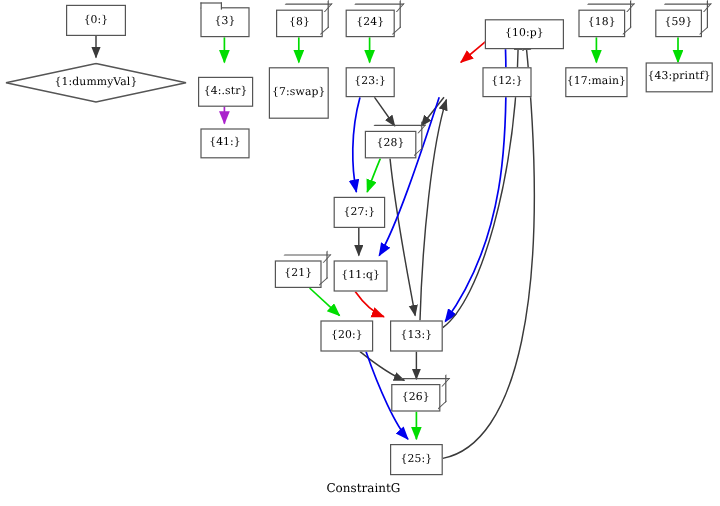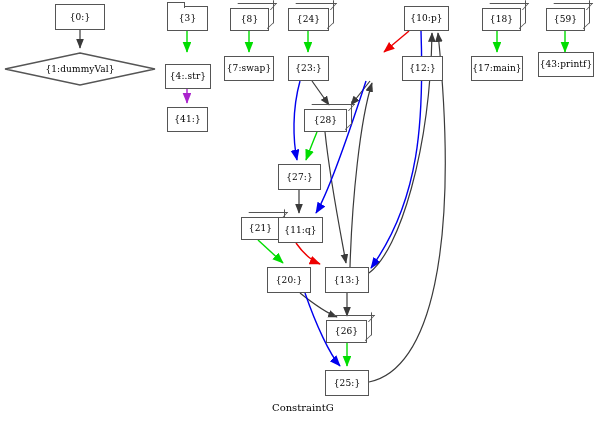--- a/index.html
+++ b/index.html
@@ -149,35 +149,35 @@
         <span>{4:.str}</span>
       </div>
       <div class="node shape-box" style="left: 167px; top: 107px; width: 41px; height: 25px;">
         <span>{41:}</span>
       </div>
       <div class="node shape-box3d" style="left: 230px; top: 8px; width: 39px; height: 23px;">
         <span class="face-top"></span>
         <span class="face-right"></span>
         <span>{8}</span>
       </div>
-      <div class="node shape-box" style="left: 224px; top: 56px; width: 50px; height: 25px;">
+      <div class="node shape-box" style="left: 224px; top: 56px; width: 50px; height: 43px;">
         <span>{7:swap}</span>
       </div>
       <div class="node shape-box3d" style="left: 288px; top: 8px; width: 41px; height: 23px;">
         <span class="face-top"></span>
         <span class="face-right"></span>
         <span>{24}</span>
       </div>
       <div class="node shape-box" style="left: 288px; top: 56px; width: 41px; height: 25px;">
         <span>{23:}</span>
       </div>
       <div class="node shape-box" style="left: 358px; top: 56px; width: 41px; height: 25px; margin-left: 44px;">
         <span>{12:}</span>
       </div>
-      <div class="node shape-box" style="left: 404px; top: 6px; width: 45px; height: 25px;">
+      <div class="node shape-box" style="left: 404px; top: 16px; width: 66px; height: 25px;">
         <span>{10:p}</span>
       </div>
       <div class="node shape-box3d" style="left: 482px; top: 8px; width: 39px; height: 23px;">
         <span class="face-top"></span>
         <span class="face-right"></span>
         <span>{18}</span>
       </div>
       <div class="node shape-box" style="left: 471px; top: 56px; width: 52px; height: 25px;">
         <span>{17:main}</span>
       </div>
@@ -190,21 +190,21 @@
         <span>{43:printf}</span>
       </div>
       <div class="node shape-box3d" style="left: 304px; top: 109px; width: 43px; height: 23px;">
         <span class="face-top"></span>
         <span class="face-right"></span>
         <span>{28}</span>
       </div>
       <div class="node shape-box" style="left: 278px; top: 164px; width: 43px; height: 26px;">
         <span>{27:}</span>
       </div>
-      <div class="node shape-box3d" style="left: 229px; top: 217px; width: 39px; height: 23px; margin-left: 12px;">
+      <div class="node shape-box3d" style="left: 229px; top: 217px; width: 39px; height: 23px;">
         <span class="face-top"></span>
         <span class="face-right"></span>
         <span>{21}</span>
       </div>
       <div class="node shape-box" style="left: 278px; top: 217px; width: 45px; height: 26px; text-align: right;">
         <span>{11:q}</span>
       </div>
       <div class="node shape-box" style="left: 267px; top: 267px; width: 44px; height: 26px;">
         <span>{20:}</span>
       </div>

